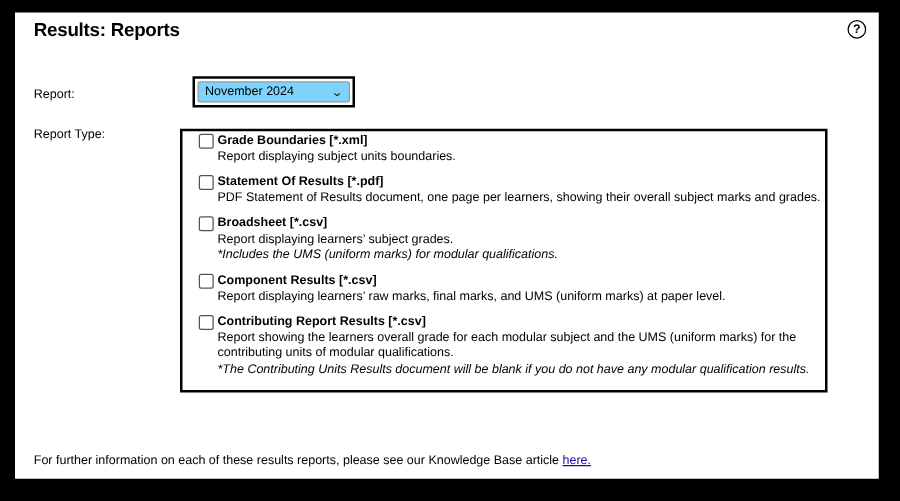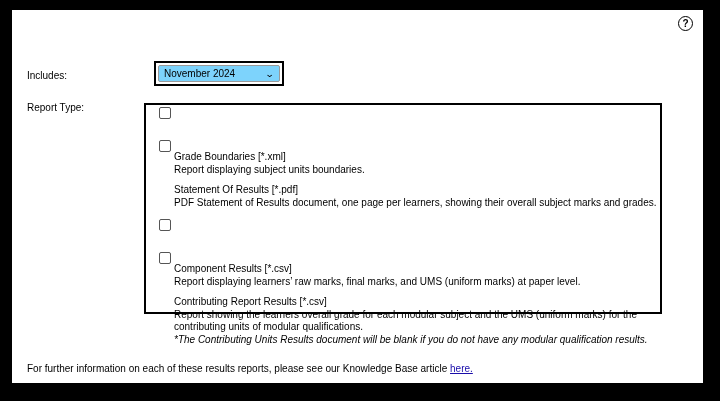--- a/index.html
+++ b/index.html
@@ -10,52 +10,59 @@
   .help { position:absolute; left:666px; top:6px; width:13px; height:13px; border:1.5px solid #000;
           border-radius:50%; font-size:10px; font-weight:bold; line-height:13px; text-align:center; }
   .lbl { position:absolute; left:15px; font-size:10px; }
   .session-wrap { position:absolute; left:142px; top:51px; width:130px; height:25px; border:2px solid #000; box-sizing:border-box; padding:2px; }
   .session-select { width:100%; height:100%; box-sizing:border-box; border:1px solid #999; border-radius:2px; background:#7dd3fc;
          font-size:10px; padding:0 5px; display:flex; align-items:center; justify-content:space-between; }
   .chev { font-size:9px; transform:scaleX(1.3); }
   .reports { position:absolute; left:132px; top:93px; width:518px; height:211px; border:2px solid #000; box-sizing:border-box; }
   .item { position:absolute; left:14px; font-size:10px; line-height:12.5px; }
   .cb { position:absolute; left:-1px; top:0; width:10px; height:10px; border:1px solid #555; border-radius:2px; background:#fff; }
-  .item .name { font-weight:normal; padding-left:14px;margin-top:44px; }
+  .item .name { font-weight:bold; padding-left:14px; }
   .item .desc { padding-left:14px; }
   .item .note { padding-left:14px; font-style:italic; }
   .footer { position:absolute; left:15px; top:353px; font-size:10px; }
   .footer a { color:#1a0dab; text-decoration:underline;margin-top:32px; }
 </style>
 </head>
 <body>
 
 <div class="page">
+  <div class="title">Results: Reports</div>
   <div class="help">?</div>
 
-  <div class="lbl" style="top:60px;">Includes:</div>
+  <div class="lbl" style="top:60px;">Report:</div>
   <div class="session-wrap">
     <div class="session-select">
       <span>November 2024</span>
       <span class="chev">⌄</span>
     </div>
   </div>
 
   <div class="lbl" style="top:92px;">Report Type:</div>
 
   <div class="reports">
     <div class="item" style="top:2px;">
       <span class="cb"></span>
       <div class="name">Grade Boundaries [*.xml]</div>
       <div class="desc">Report displaying subject units boundaries.</div>
     </div>
     <div class="item" style="top:35px;">
       <span class="cb"></span>
       <div class="name">Statement Of Results [*.pdf]</div>
       <div class="desc">PDF Statement of Results document, one page per learners, showing their overall subject marks and grades.</div>
+    </div>
+    <div class="item" style="top:68px;">
+      <span class="cb"></span>
+      <div class="name">Broadsheet [*.csv]</div>
+      <div class="desc">Report displaying learners’ subject grades.</div>
+      <div class="note">*Includes the UMS (uniform marks) for modular qualifications.</div>
     </div>
     <div class="item" style="top:114px;">
       <span class="cb"></span>
       <div class="name">Component Results [*.csv]</div>
       <div class="desc">Report displaying learners’ raw marks, final marks, and UMS (uniform marks) at paper level.</div>
     </div>
     <div class="item" style="top:147px;">
       <span class="cb"></span>
       <div class="name">Contributing Report Results [*.csv]</div>
       <div class="desc">Report showing the learners overall grade for each modular subject and the UMS (uniform marks) for the</div>

